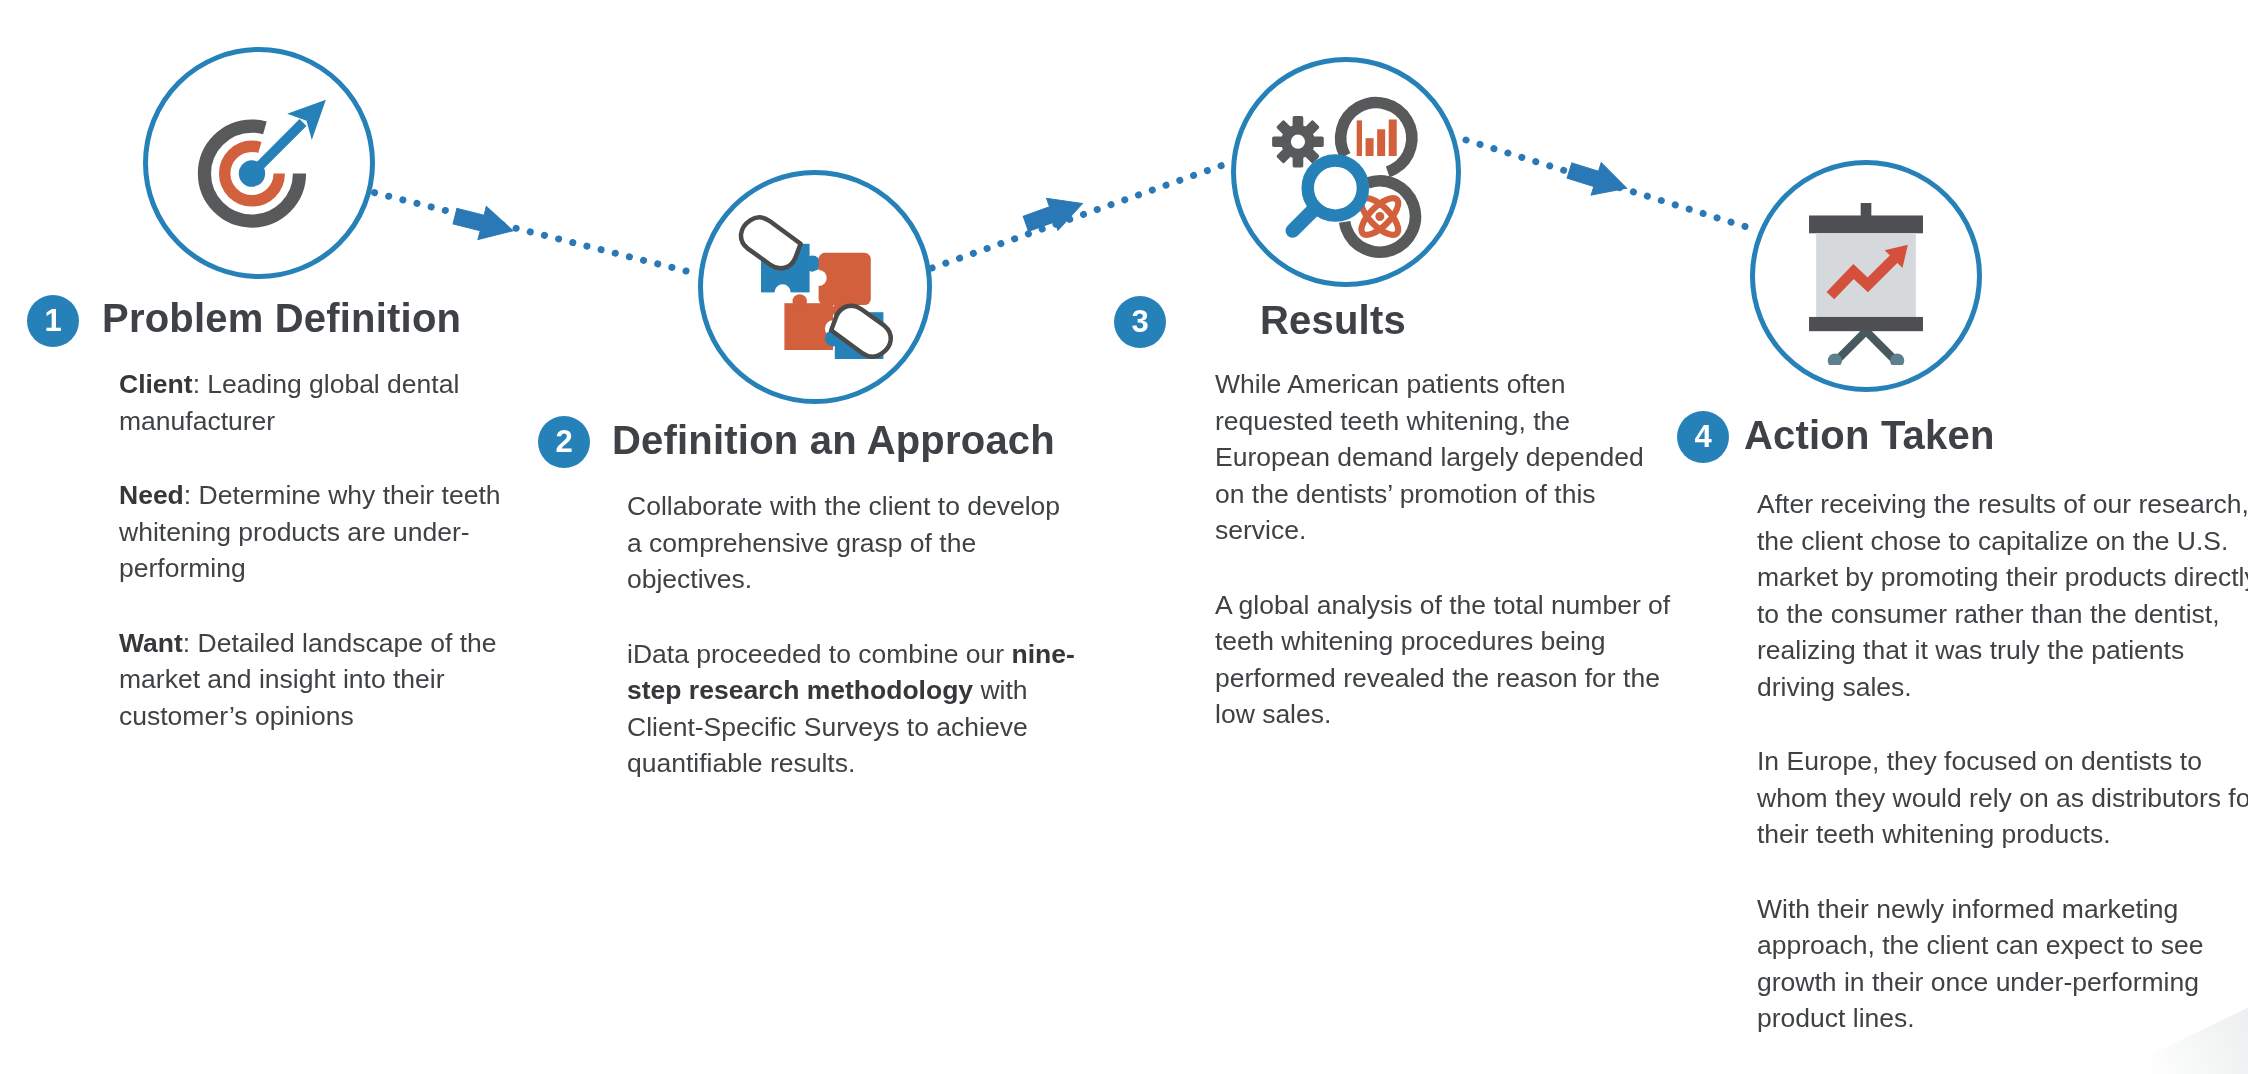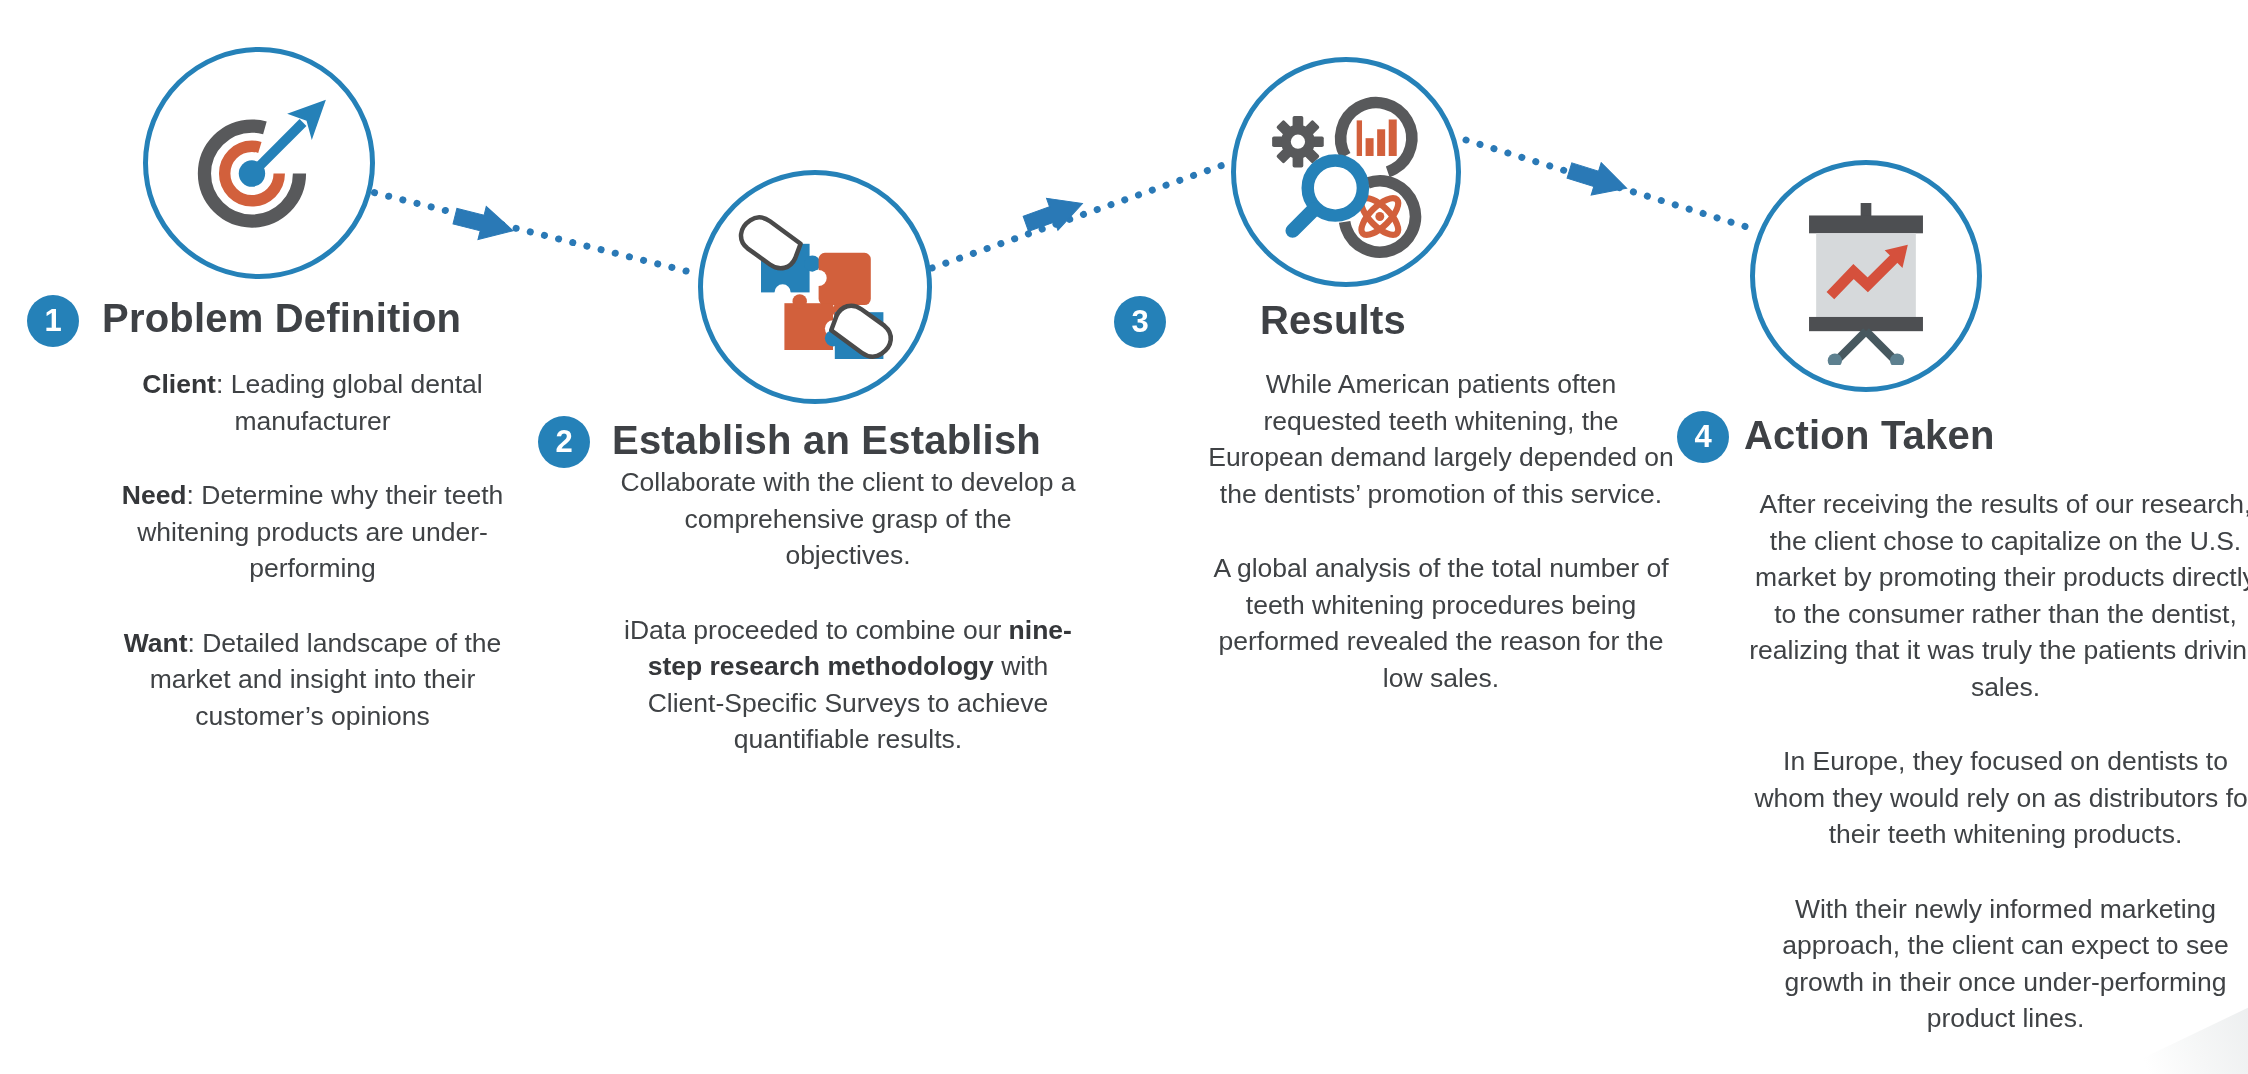--- a/index.html
+++ b/index.html
@@ -21,21 +21,21 @@
     border-radius:50%;background:#fff;display:flex;align-items:center;justify-content:center;
   }
   .badge{
     position:absolute;width:52px;height:52px;border-radius:50%;background:var(--blue);
     color:#fff;font-weight:bold;font-size:31px;display:flex;align-items:center;justify-content:center;
   }
   .step-title{
     position:absolute;font-size:40px;font-weight:bold;color:#3e4145;white-space:nowrap;letter-spacing:0.2px;
   }
   .step-body{position:absolute;font-size:26.5px;line-height:36.5px;color:var(--text);}
-  .step-body p{margin:0 0 38px 7px;text-align:center;}
+  .step-body p{margin:0 0 38px 15px;}
   .step-body strong{color:#35373a;}
   #arrow-layer{position:absolute;left:0;top:0;}
   #corner-wedge{
     position:absolute;right:0;bottom:0;width:150px;height:85px;
     background:linear-gradient(250deg,#eceeef 0%,#f6f7f7 40%,#ffffff 72%);
     clip-path:polygon(100% 22%,100% 100%,8% 100%);
   }
 </style>
 </head>
 <body>
@@ -99,22 +99,22 @@
     <circle cx="148" cy="128" r="8" fill="#ffffff"></circle>
 
     <path d="M28,26 C16,34 14,48 25,57 L50,75 C61,83 73,79 78,68 L84,52 L50,27 C43,22 35,21 28,26 Z" fill="#ffffff" stroke="#4a4a4a" stroke-width="5" stroke-linejoin="round"></path>
 
     <path d="M174,174 C186,166 188,152 177,143 L152,125 C141,117 129,121 124,132 L118,148 L152,173 C159,178 167,179 174,174 Z" fill="#ffffff" stroke="#4a4a4a" stroke-width="5" stroke-linejoin="round"></path>
   </svg>
 </div>
 <div class="badge" style="left:538px;top:416px;">
   <span>2</span>
 </div>
-<div class="step-title" style="left:612px;top:418px;">Establish an Establish</div>
-<div class="step-body" style="left:612px;top:464px;width:465px;">
+<div class="step-title" style="left:612px;top:418px;">Definition an Approach</div>
+<div class="step-body" style="left:612px;top:488px;width:465px;">
   <p>Collaborate with the client to develop a comprehensive grasp of the objectives.</p>
   <p><span>iData proceeded to combine our </span><strong>nine-step research methodology</strong><span> with Client-Specific Surveys to achieve quantifiable results.</span></p>
 </div>
 
 <div class="step-circle" style="left:1231px;top:57px;width:230px;height:230px;">
   <svg width="178" height="178" viewBox="0 0 200 200">
 
     <g fill="#58595b">
       <g transform="translate(46,66)">
         <rect x="-6" y="-29" width="12" height="14" rx="2"></rect>

